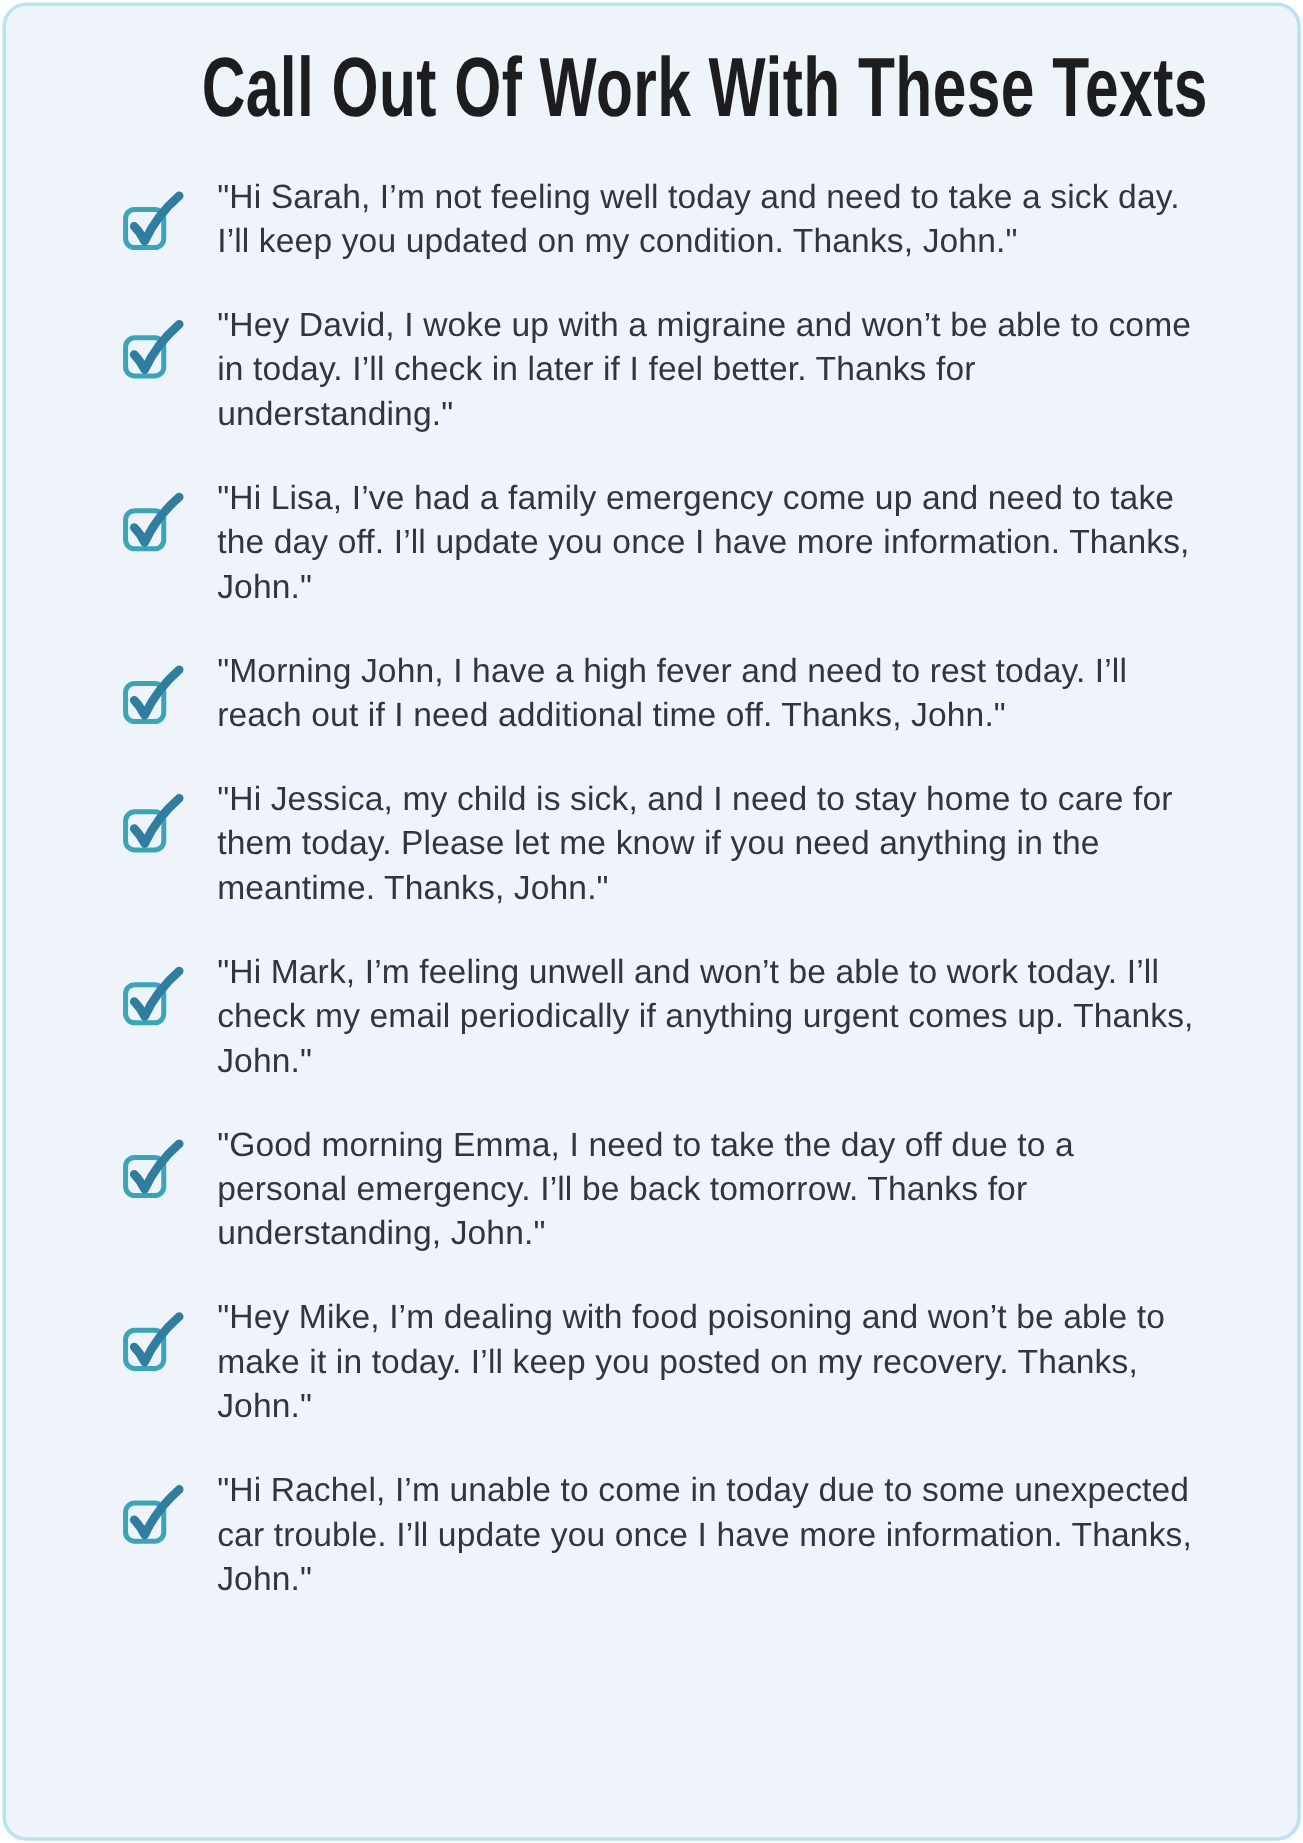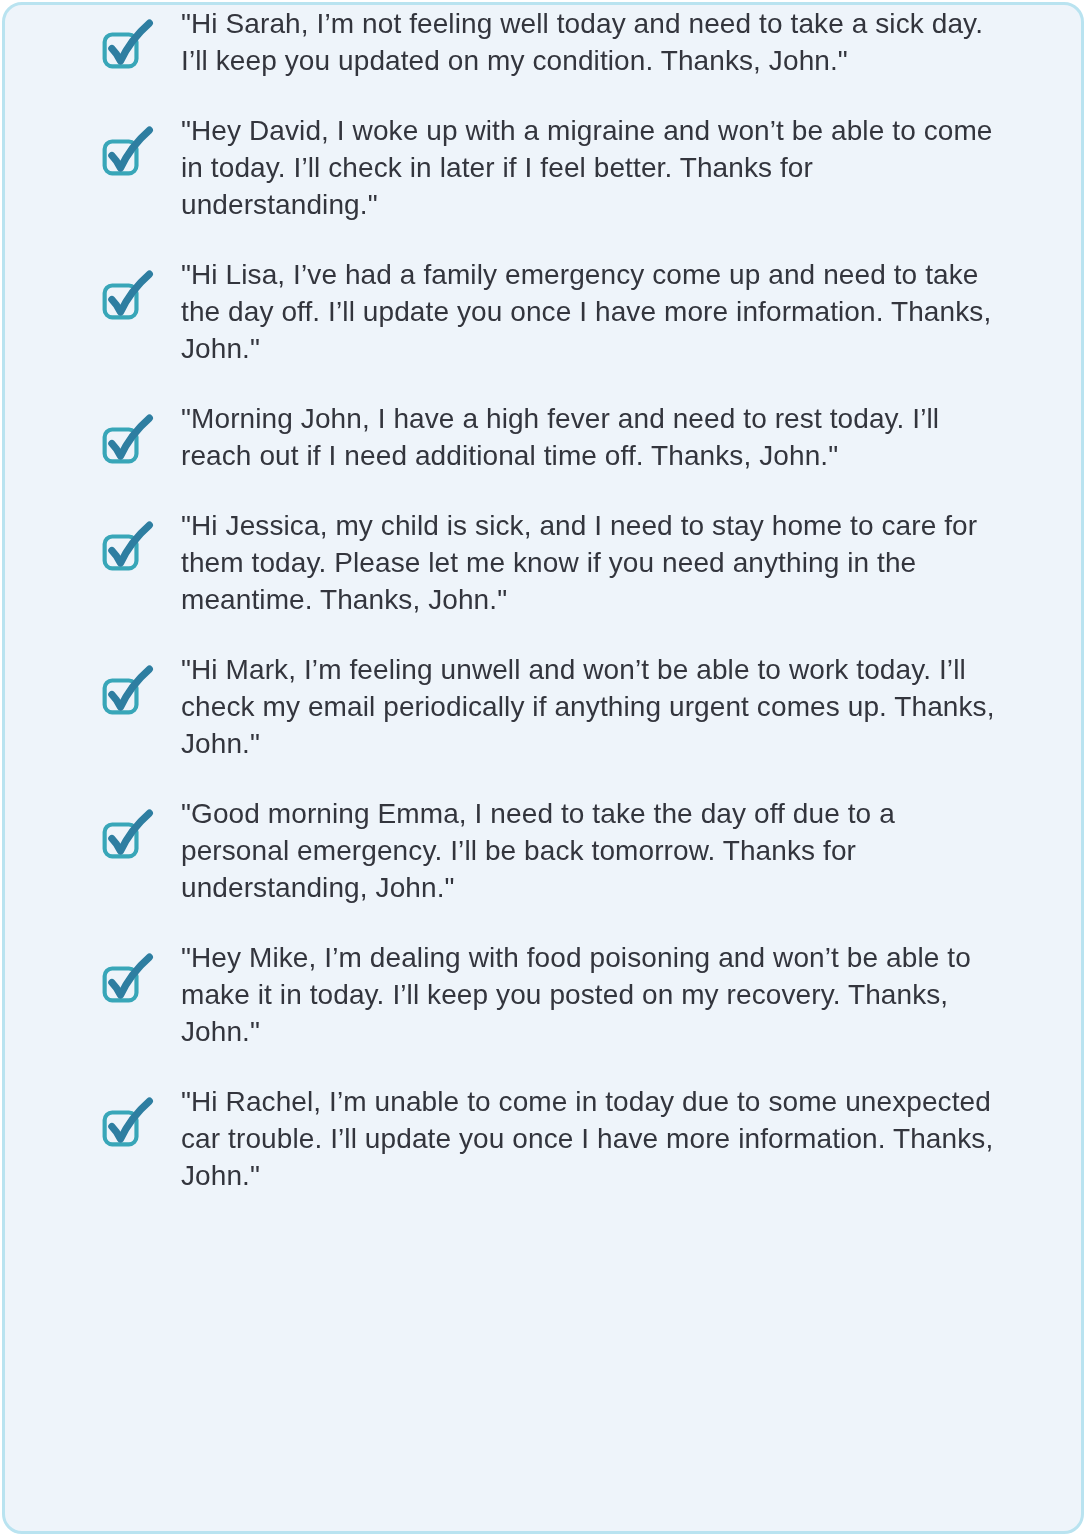--- a/index.html
+++ b/index.html
@@ -61,20 +61,23 @@
     line-height: 37px;
     color: #33353d;
     letter-spacing: 0.1px;
   }
 </style>
 </head>
 <body>
 
 <div class="card">
 
+  <div class="title-wrap">
+    <h1 class="title">Call Out Of Work With These Texts</h1>
+  </div>
 
   <div class="items">
 
     <div class="item">
   <span class="checkbox">
     <svg width="50" height="60" viewBox="0 0 66 62" xmlns="http://www.w3.org/2000/svg">
       <rect x="3.5" y="18.5" width="42" height="42" rx="10" fill="none" stroke="#38a6b8" stroke-width="5.5"></rect>
       <path d="M13 37 C18 42 21.5 47.5 24.5 53.5 C33 35 47.5 16.5 62.5 3.5" fill="none" stroke="#2e7ea1" stroke-width="9.5" stroke-linecap="round" stroke-linejoin="round"></path>
     </svg>
   </span>

